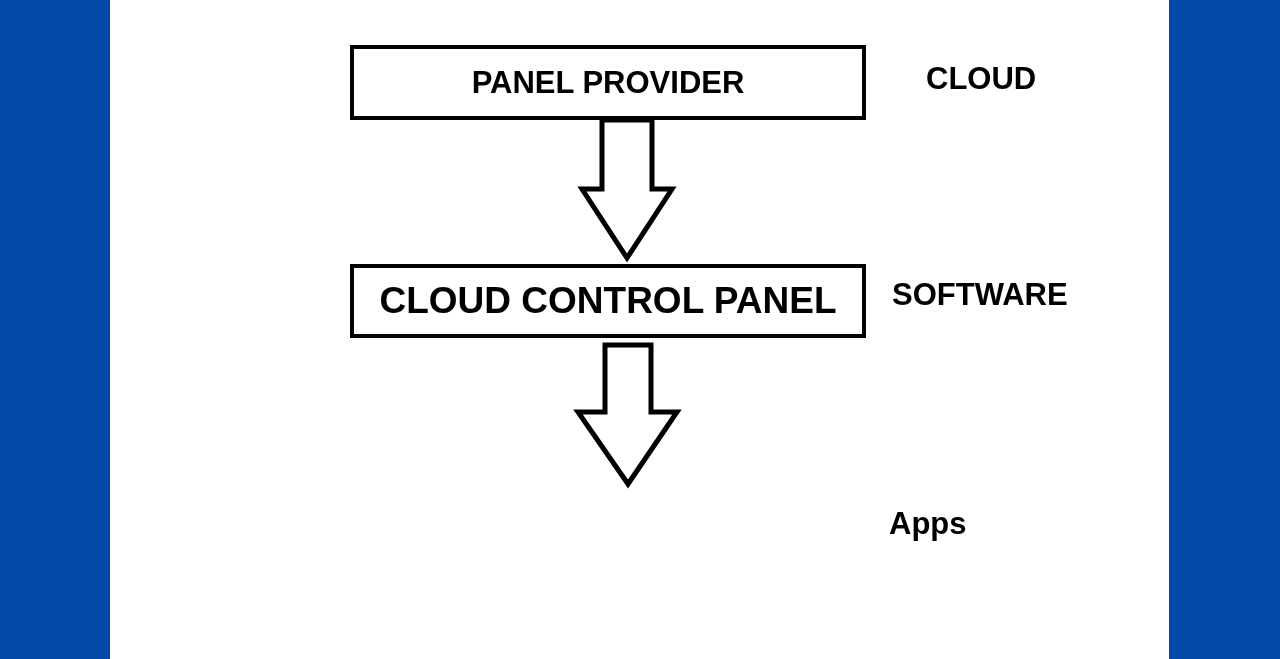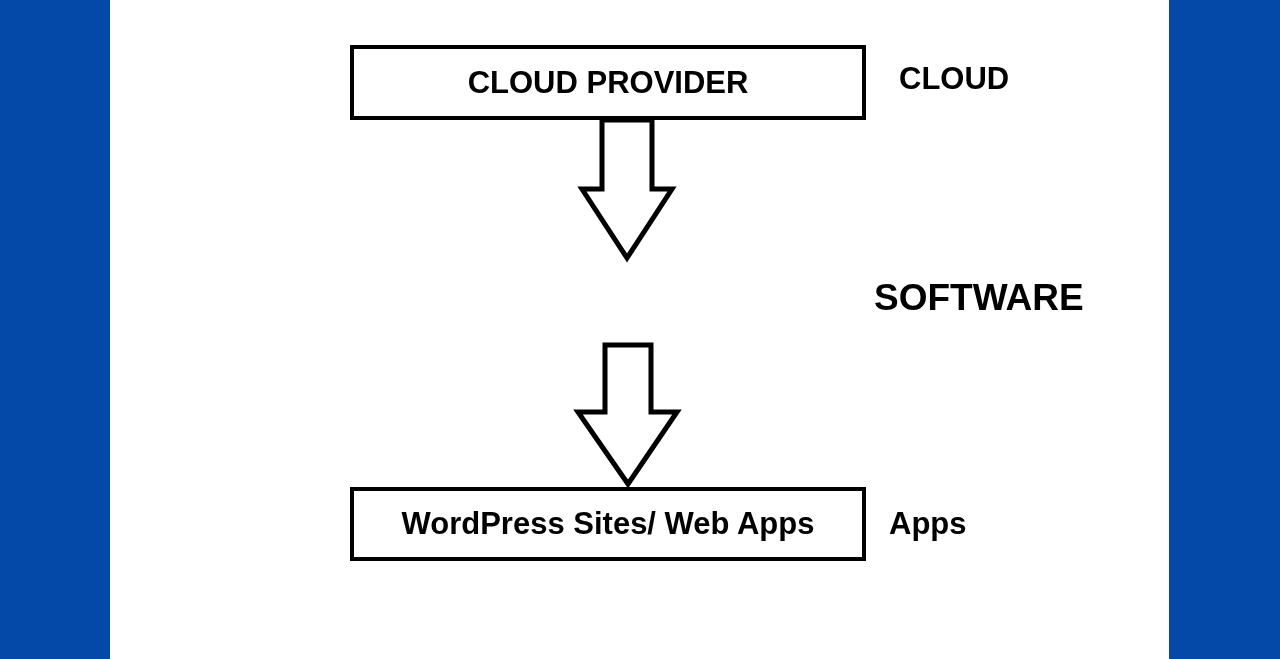--- a/index.html
+++ b/index.html
@@ -64,22 +64,22 @@
   }
 
   
   .side-label {
     position: absolute;
     color: #000000;
     font-weight: bold;
     white-space: nowrap;
     line-height: 1;
   }
-  #label-cloud    { left: 789px; top: 63px;  font-size: 31px; }
-  #label-software { left: 764px; top: 279px; font-size: 37px; }
+  #label-cloud    { left: 816px; top: 63px;  font-size: 31px; }
+  #label-software { left: 782px; top: 279px; font-size: 31px; }
   #label-users    { left: 779px; top: 508px; font-size: 31px; }
 
   
   #label-deploy {
     position: absolute;
     left: 277px; top: 397px;
     color: #000000;
     font-weight: bold;
     font-size: 32px;
     white-space: nowrap;
@@ -107,30 +107,30 @@
 </head>
 <body>
 
 <div id="canvas">
 
   <div id="band-left" class="side-band"></div>
   <div id="band-right" class="side-band"></div>
 
   <div id="diagram">
 
-    <div id="node-server-provider" class="node-box">CLOUD PROVIDER</div>
+    <div id="node-server-provider" class="node-box">PANEL PROVIDER</div>
     <div id="label-cloud" class="side-label">CLOUD</div>
 
     <svg id="arrow-provider-to-panel" class="block-arrow" viewBox="0 0 100 144" width="100" height="144" aria-hidden="true">
       <polygon points="37,2 87,2 87,71 107,71 62,140 17,71 37,71"></polygon>
     </svg>
 
+    <div id="node-cloud-control-panel" class="node-box">CLOUD CONTROL PANEL</div>
     <div id="label-software" class="side-label">SOFTWARE</div>
 
     <svg id="arrow-panel-to-sites" class="block-arrow" viewBox="0 0 105 145" width="105" height="145" aria-hidden="true">
       <polygon points="40,2 86,2 86,69 112,69 63,141 13,69 40,69"></polygon>
     </svg>
 
-    <div id="node-wordpress-sites" class="node-box">WordPress Sites/ Web Apps</div>
     <div id="label-users" class="side-label">Apps</div>
 
   </div>
 </div>
 
 </body></html>

